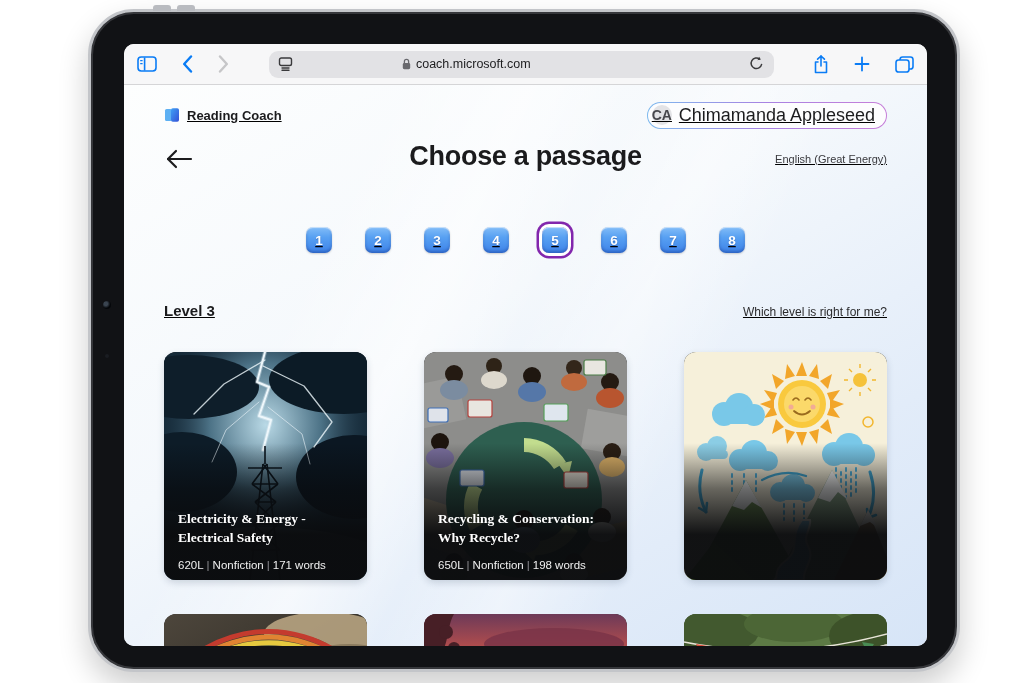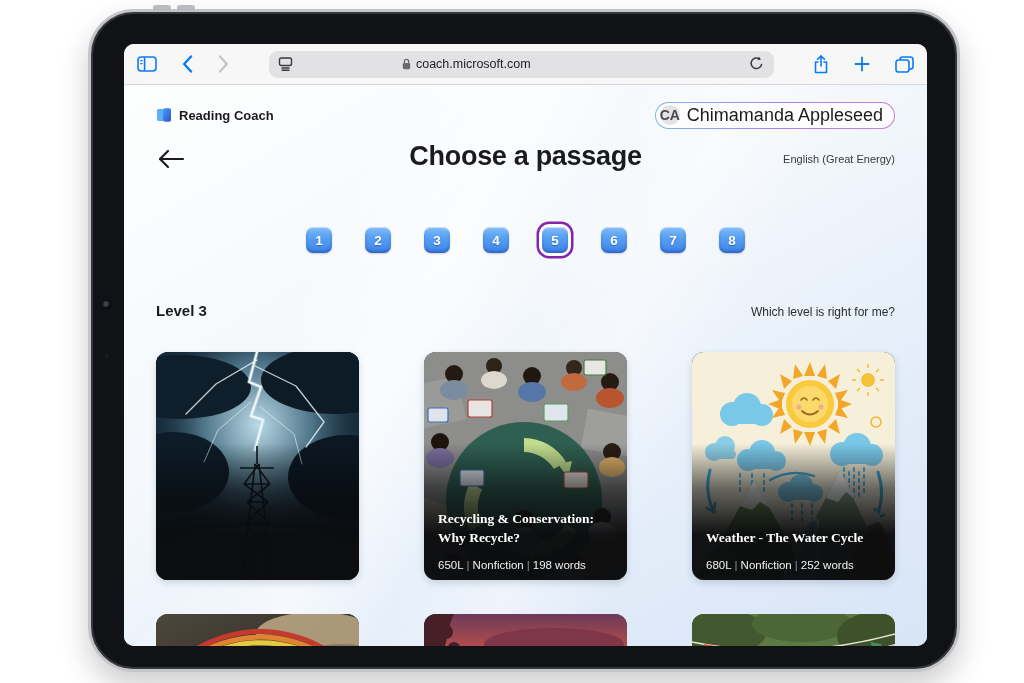--- a/index.html
+++ b/index.html
@@ -23,22 +23,22 @@
   .toolbar { height:41px; background:#f7f7f8; border-bottom:1px solid #d5d5d7;
     display:flex; align-items:center; padding:0 13px; }
   .tb-left, .tb-right { display:flex; align-items:center; gap:25px; flex:0 0 auto; }
   .tb-btn { background:none; border:none; display:flex; align-items:center; justify-content:center; cursor:pointer; padding:0; }
   .url-bar { flex:0 0 505px; margin:0 auto; height:27px; background:#e2e2e5; border-radius:9px;
     display:flex; align-items:center; padding:0 9px; cursor:pointer; }
   .url-center { margin:0 auto; display:flex; align-items:center; gap:5px; }
   .url-text { font-size:12.5px; color:#1d1d1f; }
 
   
-  .content { position:relative; height:561px; overflow:hidden; padding:17px 32px 0;
-    background:linear-gradient(150deg, #fdfefe 0%, #f4f8fc 42%, #e2ecf9 75%, #d7e5f7 100%); }
+  .content { position:relative; height:561px; overflow:hidden; padding:17px 40px 0;
+    background:linear-gradient(150deg, #fdfefe 0%, #f4f8fc 42%, #e2ecf9 75%, #d7e5f7 100%);text-decoration:underline; }
   .content::before { content:""; position:absolute; inset:0; pointer-events:none;
     background:linear-gradient(115deg, rgba(255,255,255,0) 25%, rgba(255,255,255,.55) 38%,
       rgba(255,255,255,0) 48%, rgba(255,255,255,.4) 58%, rgba(255,255,255,0) 68%); }
   .content > * { position:relative; }
 
   .hdr-row { display:flex; align-items:center; justify-content:space-between; height:26px; }
   .brand { display:flex; align-items:center; gap:7px; }
   .brand-name { font-size:13px; font-weight:700; color:#1b1b1d; }
   .user-pill { display:flex; align-items:center; gap:7px; height:27px; padding:0 11px 0 4px;
     border-radius:14px; border:1.5px solid transparent; cursor:pointer;
@@ -259,20 +259,26 @@
                 <path d="M101 94 L101 112"></path>
                 <path d="M84 116 L118 116"></path>
                   <path d="M88 132 L114 132"></path>
                 <path d="M91 150 L112 150"></path>
                   <path d="M89 172 L114 172"></path>
                   <path d="M87 198 L116 198"></path>
                 <path d="M99 112 L114 132 M103 112 L88 132 M88 132 L112 150 M114 132 L91 150 M91 150 L114 172 M112 150 L89 172 M89 172 L116 198 M114 172 L87 198"></path>
               </g>
             </svg>
             <div class="card-shade"></div>
+            <div class="card-text">
+              <div class="card-title">Electricity &amp; Energy - Electrical Safety</div>
+              <div class="card-meta">
+                <span>620L</span><span class="meta-sep">|</span><span>Nonfiction</span><span class="meta-sep">|</span><span>171 words</span>
+              </div>
+            </div>
           </div>
 
           <div class="card">
             <svg class="art" viewBox="0 0 203 228" preserveAspectRatio="none">
               <rect width="203" height="228" fill="#8d8d8b"></rect>
               <rect x="-10" y="150" width="60" height="45" fill="#b2a58e" transform="rotate(18 10 170)"></rect>
               <rect x="150" y="175" width="60" height="45" fill="#a8986f" transform="rotate(-14 180 195)"></rect>
               <rect x="160" y="60" width="48" height="40" fill="#9e9e9c" transform="rotate(10 180 80)"></rect>
               <rect x="-12" y="30" width="50" height="44" fill="#9a9a98" transform="rotate(-12 8 50)"></rect>
               <circle cx="100" cy="148" r="78" fill="#2e5f50"></circle>
@@ -420,26 +426,20 @@
               <path d="M48 154 L62 128 L78 156 L68 150 L60 158 Z" fill="#fdfdfb"></path>
               <path d="M92 228 L148 118 L200 228 Z" fill="#87a383"></path>
               <path d="M134 146 L148 118 L164 148 L154 140 L146 150 Z" fill="#fdfdfb"></path>
               <path d="M150 228 L184 158 L212 228 Z" fill="#8a6b48"></path>
               <path d="M176 174 L184 158 L194 176 L186 170 Z" fill="#f4f2ec"></path>
               <path d="M0 228 L30 190 L70 228 Z" fill="#7fae4e"></path>
 
               <path d="M118 168 C 104 186, 118 198, 100 210 C 88 220, 96 224, 90 228 L 120 228 C 118 216, 132 208, 124 194 C 118 184, 128 176, 126 168 Z" fill="#7ec3e8" stroke="#f3efe2" stroke-width="2"></path>
             </svg>
             <div class="card-shade"></div>
-            <div class="card-text">
-              <div class="card-title">Weather - The Water Cycle</div>
-              <div class="card-meta">
-                <span>680L</span><span class="meta-sep">|</span><span>Nonfiction</span><span class="meta-sep">|</span><span>252 words</span>
-              </div>
-            </div>
           </div>
         </div>
 
         <div class="cards-grid partial">
           <div class="card partial">
             <svg class="art" viewBox="0 0 203 120" preserveAspectRatio="none">
               <defs>
                 <linearGradient id="storm" x1="0" y1="0" x2="1" y2="1">
                   <stop offset="0" stop-color="#4d463c"></stop>
                     <stop offset="0.5" stop-color="#39342c"></stop>

